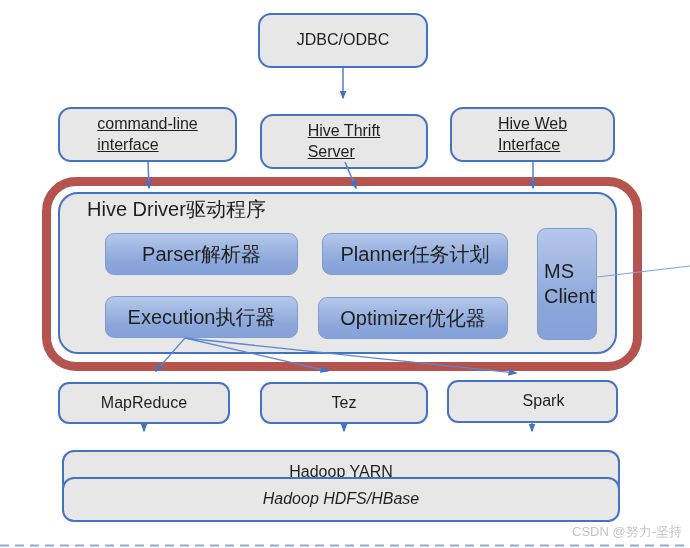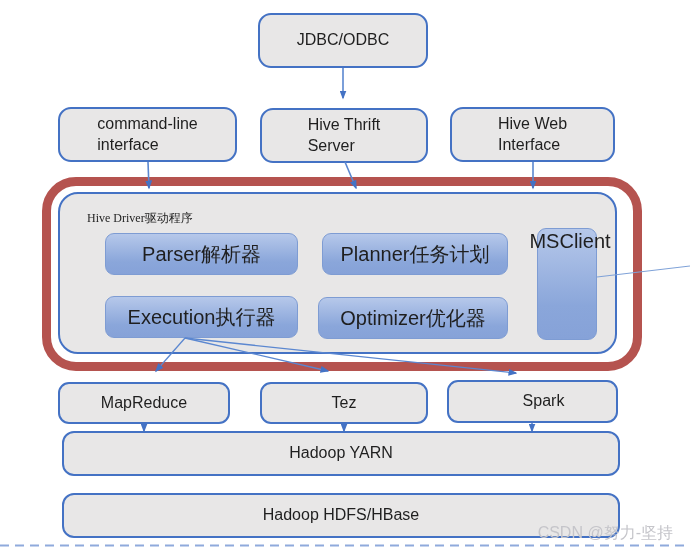--- a/index.html
+++ b/index.html
@@ -10,60 +10,60 @@
   html,body{margin:0;padding:0;background:#ffffff;}
   #stage{
     position:relative;width:690px;height:548px;background:#ffffff;overflow:hidden;
     font-family:"Liberation Sans", sans-serif;color:var(--text);
   }
   .node{
     position:absolute;box-sizing:border-box;display:flex;align-items:center;justify-content:center;
     background:var(--box-fill);border:2px solid var(--box-border);border-radius:13px;
     font-size:16px;line-height:1.3;text-align:center;
   }
-  .node .tblock{text-align:left;}
+  .node .tblock{text-align:left;text-decoration:underline;}
   .bluebox{
     position:absolute;box-sizing:border-box;display:flex;align-items:center;justify-content:center;
     background:linear-gradient(180deg,var(--blue-top) 0%,var(--blue-bottom) 70%,#86a2d8 100%);
     border:1px solid var(--blue-border);border-radius:9px;font-size:20px;text-align:left;
   }
   #red-frame{
     position:absolute;left:42px;top:177px;width:600px;height:194px;box-sizing:border-box;
     border:9px solid var(--red);border-radius:34px;background:transparent;
   }
   #driver-container{
     position:absolute;left:58px;top:192px;width:559px;height:162px;box-sizing:border-box;
     background:var(--box-fill);border:2px solid var(--box-border);border-radius:20px;
   }
-  #driver-label{position:absolute;left:27px;top:16px;font-size:12px;font-family:Liberation Serif, serif;}
-  #ms-client{flex-direction:row;align-items:flex-start;justify-content:center;padding-left:6px;line-height:1.25;}
+  #driver-label{position:absolute;left:27px;top:2px;font-size:20px;}
+  #ms-client{flex-direction:column;align-items:flex-start;justify-content:center;padding-left:6px;line-height:1.25;}
   #connector-layer{position:absolute;left:0;top:0;width:690px;height:548px;pointer-events:none;z-index:5;}
   #watermark{
-    position:absolute;right:17px;top:523px;font-size:16px;color:var(--wm);z-index:6;letter-spacing:0;
+    position:absolute;right:8px;top:523px;font-size:13px;color:var(--wm);z-index:6;letter-spacing:0;
   }
   .wide{border-radius:12px;}
   .small{border-radius:11px;}
 </style>
 </head>
 <body>
 
 <div id="stage">
 
   <div class="node" style="left:258px;top:13px;width:170px;height:55px;">
     <span>JDBC/ODBC</span>
   </div>
 
   <div class="node" style="left:58px;top:107px;width:179px;height:55px;">
     <div class="tblock">
       <span style="display:block;">command-line</span>
       <span style="display:block;">interface</span>
     </div>
   </div>
 
-  <div class="node" style="left:260px;top:108px;width:168px;height:55px;">
+  <div class="node" style="left:260px;top:114px;width:168px;height:55px;">
     <div class="tblock">
       <span style="display:block;">Hive Thrift</span>
       <span style="display:block;">Server</span>
     </div>
   </div>
 
   <div class="node" style="left:450px;top:107px;width:165px;height:55px;">
     <div class="tblock">
       <span style="display:block;">Hive Web</span>
       <span style="display:block;">Interface</span>
@@ -102,25 +102,25 @@
   </div>
 
   <div class="node small" style="left:58px;top:382px;width:172px;height:42px;">
     <span>MapReduce</span>
   </div>
 
   <div class="node small" style="left:447px;top:380px;width:171px;height:43px;padding-left:22px;">
     <span>Spark</span>
   </div>
 
-  <div class="node wide" style="left:62px;top:431px;width:558px;height:45px;">
+  <div class="node wide" style="left:62px;top:450px;width:558px;height:45px;text-decoration:underline;">
     <span>Hadoop YARN</span>
   </div>
 
-  <div class="node wide" style="left:62px;top:493px;width:558px;height:45px;">
+  <div class="node wide" style="left:62px;top:477px;width:558px;height:45px;font-style:italic;">
     <span>Hadoop HDFS/HBase</span>
   </div>
 
   <svg id="connector-layer" viewBox="0 0 690 548" xmlns="http://www.w3.org/2000/svg">
     <defs>
       <marker id="ah" markerWidth="9" markerHeight="7" refX="7.5" refY="3.5" orient="auto" markerUnits="userSpaceOnUse">
         <path d="M0,0 L9,3.5 L0,7 z" fill="#4472c4"></path>
       </marker>
     </defs>
     <line x1="343" y1="68" x2="343" y2="98" stroke="#5b87d0" stroke-width="1.6" marker-end="url(#ah)"></line>

